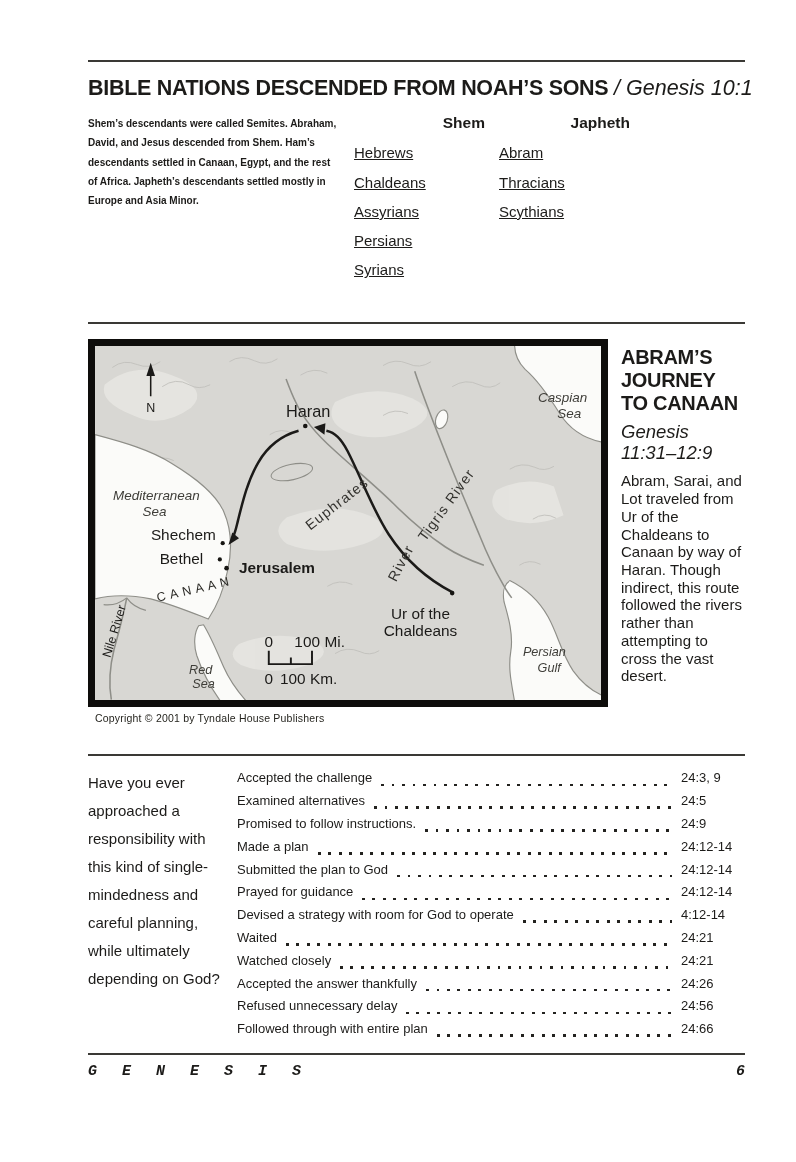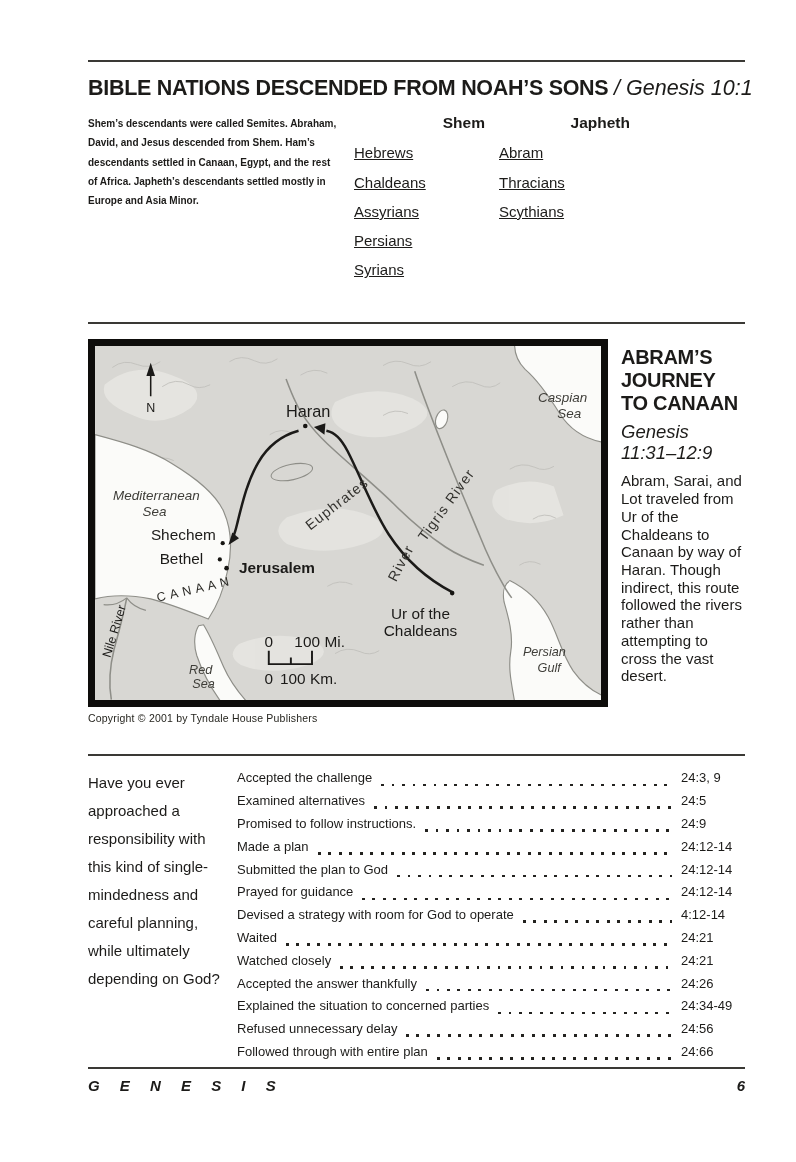--- a/index.html
+++ b/index.html
@@ -23,21 +23,21 @@
   .nation-col .hdr { font-size:15.5px; font-weight:700;text-align:right; }
   .nation-col ul { list-style:none; margin:8px; padding:0;text-decoration:underline; }
   .nation-col li { font-size:15px; margin-top:12.3px; }
 
   
   .rule-map { margin-top:36px; }
   .map-section { display:flex; margin-top:15px; }
   .map-col { width:520px; }
   .map-frame { border:7px solid #0e0d0b; background:#d8d7d3; box-sizing:border-box; width:520px; }
   .map-frame svg { display:block; }
-  .map-copyright { font-size:10.5px; letter-spacing:0.2px; margin-top:5px; color:#26251f; }
+  .map-copyright { font-size:10.5px; letter-spacing:0.2px; margin-top:5px; color:#26251f;margin-left:7px; }
   .map-aside { width:124px; margin-left:13px; padding-top:7px; }
   .map-aside h2 { margin:0; font-size:20px; line-height:23px; font-weight:800; letter-spacing:-0.3px; }
   .map-aside .sub { margin:6px 0 9px; font-size:18.5px; line-height:21px; font-style:italic; font-weight:400; }
   .map-aside p { margin:0; font-size:15px; line-height:17.7px; }
 
   
   text { font-family:"Liberation Sans", sans-serif; fill:#1b1a18; }
   .mt-place { font-size:16px; }
   .mt-place-lg { font-size:17px; }
   .mt-bold { font-size:16px; font-weight:700; }
@@ -52,21 +52,21 @@
   .eliezer-body { display:flex; margin-top:13px; }
   .question { width:135px; margin:0 14px 0 0; font-size:15px; line-height:28px; }
   .checklist { flex:1; padding-top:1px; }
   .chk-row { display:flex; align-items:baseline; height:22.8px; font-size:13px; }
   .chk-label { white-space:nowrap; }
   .leader { flex:1; height:2.6px; margin:0 9px; align-self:center; transform:translateY(3px);
             background:repeating-linear-gradient(to right,#23221f 0 2.6px,transparent 2.6px 10.5px); }
   .chk-ref { min-width:64px; white-space:nowrap; }
 
   
-  .footer { margin-top:0; }
+  .footer { margin-top:9px;font-family:Liberation Mono, monospace; }
   .footer-row { display:flex; justify-content:space-between; margin-top:8px;
                 font-size:15px; font-style:italic; font-weight:700; }
   .footer-book { letter-spacing:8px; }
 </style>
 </head>
 <body>
 
 <div class="page">
 
   <hr class="rule">
@@ -262,25 +262,20 @@
           <span class="chk-label">Watched closely</span>
           <span class="leader"></span>
           <span class="chk-ref">24:21</span>
         </div>
       <div class="chk-row">
           <span class="chk-label">Accepted the answer thankfully</span>
           <span class="leader"></span>
           <span class="chk-ref">24:26</span>
         </div>
       <div class="chk-row">
-          <span class="chk-label">Explained the situation to concerned parties</span>
-          <span class="leader"></span>
-          <span class="chk-ref">24:34-49</span>
-        </div>
-      <div class="chk-row">
           <span class="chk-label">Refused unnecessary delay</span>
           <span class="leader"></span>
           <span class="chk-ref">24:56</span>
         </div>
       <div class="chk-row">
           <span class="chk-label">Followed through with entire plan</span>
           <span class="leader"></span>
           <span class="chk-ref">24:66</span>
         </div>
     </div>

